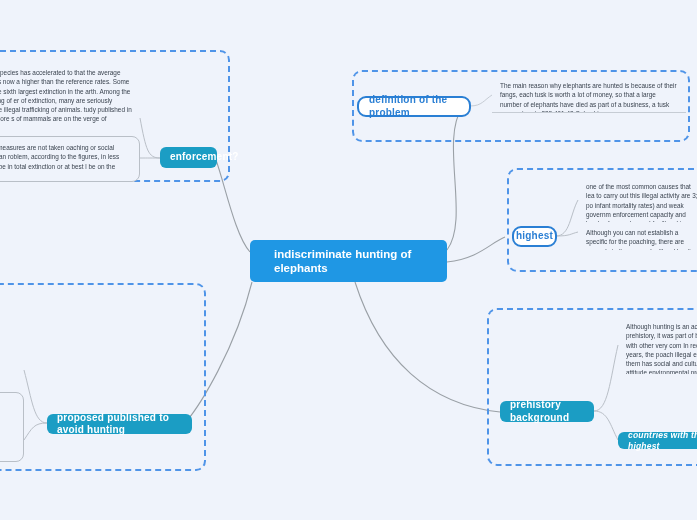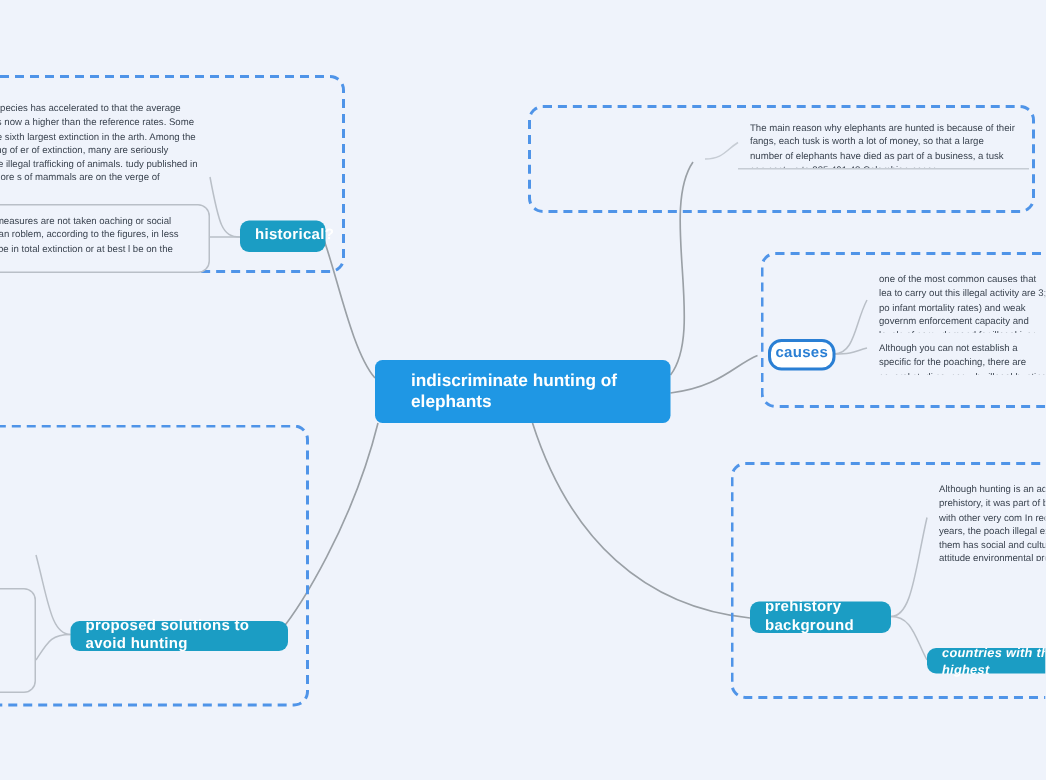--- a/index.html
+++ b/index.html
@@ -119,46 +119,47 @@
     <path d="M 47 423 C 34 423 32 400 24 370" fill="none" stroke="#b9bfc7" stroke-width="1"></path>
     <path d="M 47 423 C 34 423 32 428 24 440" fill="none" stroke="#b9bfc7" stroke-width="1"></path>
   </svg>
 
   <div class="group-box" style="left:-70px; top:50px; width:300px; height:132px;"></div>
 
   <div class="textbox noborder" style="left:-68px; top:62px; width:208px; height:72px;">es, the extinction of species has accelerated to that the average vertebrate loss rate is now a higher than the reference rates. Some experts are facing the sixth largest extinction in the arth. Among the ranks of the long string of er of extinction, many are seriously threatened t feeds the illegal trafficking of animals. tudy published in The Royal Society, more s of mammals are on the verge of extinction .</div>
 
   <div class="textbox" style="left:-70px; top:136px; width:210px; height:46px; border-radius:8px;">hat if much stronger measures are not taken oaching or social awareness of this as an roblem, according to the figures, in less than n elephants will be in total extinction or at best l be on the verge of extinction</div>
 
-  <div class="node node-teal" style="left:160px; top:147px; width:57px; height:21px;">historical?</div>
+  <div class="node node-teal" style="left:160px; top:147px; width:57px; height:21px;">enforcement?</div>
 
   <div class="group-box" style="left:352px; top:70px; width:338px; height:72px;"></div>
 
   <div class="textbox plain" style="left:492px; top:75px; width:194px; height:38px;">The main reason why elephants are hunted is because of their fangs, each tusk is worth a lot of money, so that a large number of elephants have died as part of a business, a tusk can cost up to 835,401.42 Colombian pesos.</div>
 
+  <div class="node node-outline" style="left:357px; top:96px; width:114px; height:21px;">definition of the problem</div>
 
   <div class="group-box" style="left:507px; top:168px; width:250px; height:104px;"></div>
 
   <div class="textbox noborder" style="left:578px; top:176px; width:130px; height:46px;">one of the most common causes that lea to carry out this illegal activity are 3; po infant mortality rates) and weak governm enforcement capacity and levels of corru demand for illegal ivory in consumer nati key factors linked to the highest levels o</div>
 
   <div class="textbox noborder" style="left:578px; top:222px; width:130px; height:28px;">Although you can not establish a specific for the poaching, there are several studi causes why illegal hunting would occur</div>
 
-  <div class="node node-outline" style="left:512px; top:226px; width:45px; height:21px; justify-content:center;">causes</div>
+  <div class="node node-outline" style="left:512px; top:226px; width:45px; height:21px; justify-content:center;">highest</div>
 
   <div class="group-box" style="left:487px; top:308px; width:250px; height:158px;"></div>
 
   <div class="textbox noborder" style="left:618px; top:316px; width:110px; height:58px;">Although hunting is an act prehistory, it was part of b along with other very com In recent years, the poach illegal export of them has social and cultural attitude environmental problem du species it is clarified as in</div>
 
   <div class="node node-teal" style="left:500px; top:401px; width:94px; height:21px; justify-content:center;">prehistory background</div>
 
   <div class="node node-teal node-italic" style="left:618px; top:432px; width:110px; height:17px;">countries with the highest</div>
 
   <div class="group-box" style="left:-62px; top:283px; width:268px; height:188px;"></div>
 
   <div class="textbox noborder" style="left:-60px; top:290px; width:84px; height:100px;">t ger y l he</div>
 
   <div class="textbox" style="left:-62px; top:392px; width:86px; height:70px;">ental s t dy t on</div>
 
-  <div class="node node-teal" style="left:47px; top:414px; width:145px; height:20px; justify-content:center;">proposed solutions to avoid hunting</div>
+  <div class="node node-teal" style="left:47px; top:414px; width:145px; height:20px; justify-content:center;">proposed published to avoid hunting</div>
 
   <div class="node node-root" style="left:250px; top:240px; width:197px; height:42px;">indiscriminate hunting of elephants</div>
 
 </div>
 
 </body></html>

